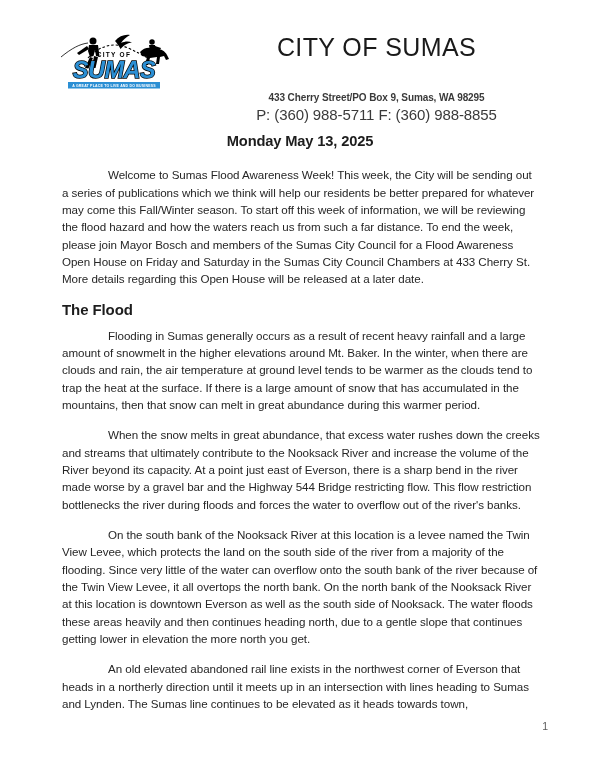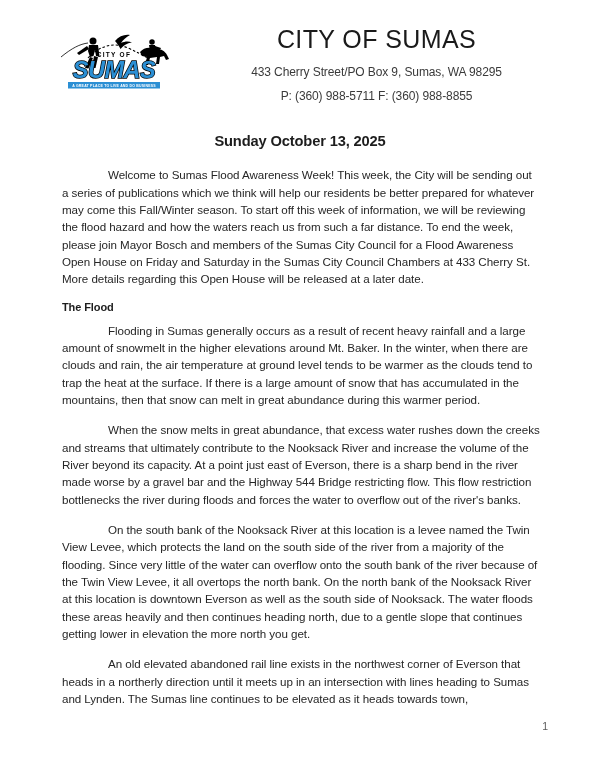--- a/index.html
+++ b/index.html
@@ -46,33 +46,34 @@
     top: 26px;
     text-align: center;
   }
   .org-title {
     font-family: "Liberation Sans", sans-serif;
     font-size: 25px;
     letter-spacing: 0.4px;
     color: #1a1a1a;
     font-weight: 400;
     line-height: 1.1;
-    margin: 0;
+    margin: 8px;
   }
   .org-address {
-    font-size: 12px;
+    font-size: 10px;
     color: #3a3a3a;
-    margin-top: 11px;
+    margin-top: 29px;
     line-height: 1.3;
     letter-spacing: -0.1px;
+    font-weight: bold;
   }
   .org-phone {
-    font-size: 12px;
+    font-size: 15px;
     color: #3a3a3a;
-    margin-top: 9px;
+    margin-top: 1px;
     line-height: 1.3;
     letter-spacing: -0.1px;
   }
 
   
   .title-block {
     margin: 18px 62px 0 62px;
     text-align: center;
   }
   .title-line {
@@ -91,21 +92,21 @@
   p.para {
     font-size: 11.6px;
     line-height: 1.495;
     color: #262626;
     margin: 0 0 13px 0;
     text-indent: 46px;
     letter-spacing: -0.05px;
     text-align: left;
   }
   h2.section-head {
-    font-size: 11px;
+    font-size: 15px;
     font-weight: bold;
     color: #1d1d1d;
     margin: 5px 0 9px 0;
     letter-spacing: -0.1px;
   }
 
   
   .page-number {
     position: absolute;
     right: 52px;
@@ -162,21 +163,21 @@
     </div>
 
     <div class="header-text">
       <div class="org-title">CITY OF SUMAS</div>
       <div class="org-address">433 Cherry Street/PO Box 9, Sumas, WA  98295</div>
       <div class="org-phone">P: (360) 988-5711   F: (360) 988-8855</div>
     </div>
   </div>
 
   <div class="title-block">
-    <div class="title-line">Sunday October 13, 2025</div>
+    <div class="title-line">Monday May 13, 2025</div>
   </div>
 
   <div class="body-area">
 
     <p class="para">Welcome to Sumas Flood Awareness Week! This week, the City will be sending out a series of publications which we think will help our residents be better prepared for whatever may come this Fall/Winter season. To start off this week of information, we will be reviewing the flood hazard and how the waters reach us from such a far distance. To end the week, please join Mayor Bosch and members of the Sumas City Council for a Flood Awareness Open House on Friday and Saturday in the Sumas City Council Chambers at 433 Cherry St. More details regarding this Open House will be released at a later date.</p>
 
     <h2 class="section-head">The Flood</h2>
 
     <p class="para">Flooding in Sumas generally occurs as a result of recent heavy rainfall and a large amount of snowmelt in the higher elevations around Mt. Baker. In the winter, when there are clouds and rain, the air temperature at ground level tends to be warmer as the clouds tend to trap the heat at the surface. If there is a large amount of snow that has accumulated in the mountains, then that snow can melt in great abundance during this warmer period.</p>
 

